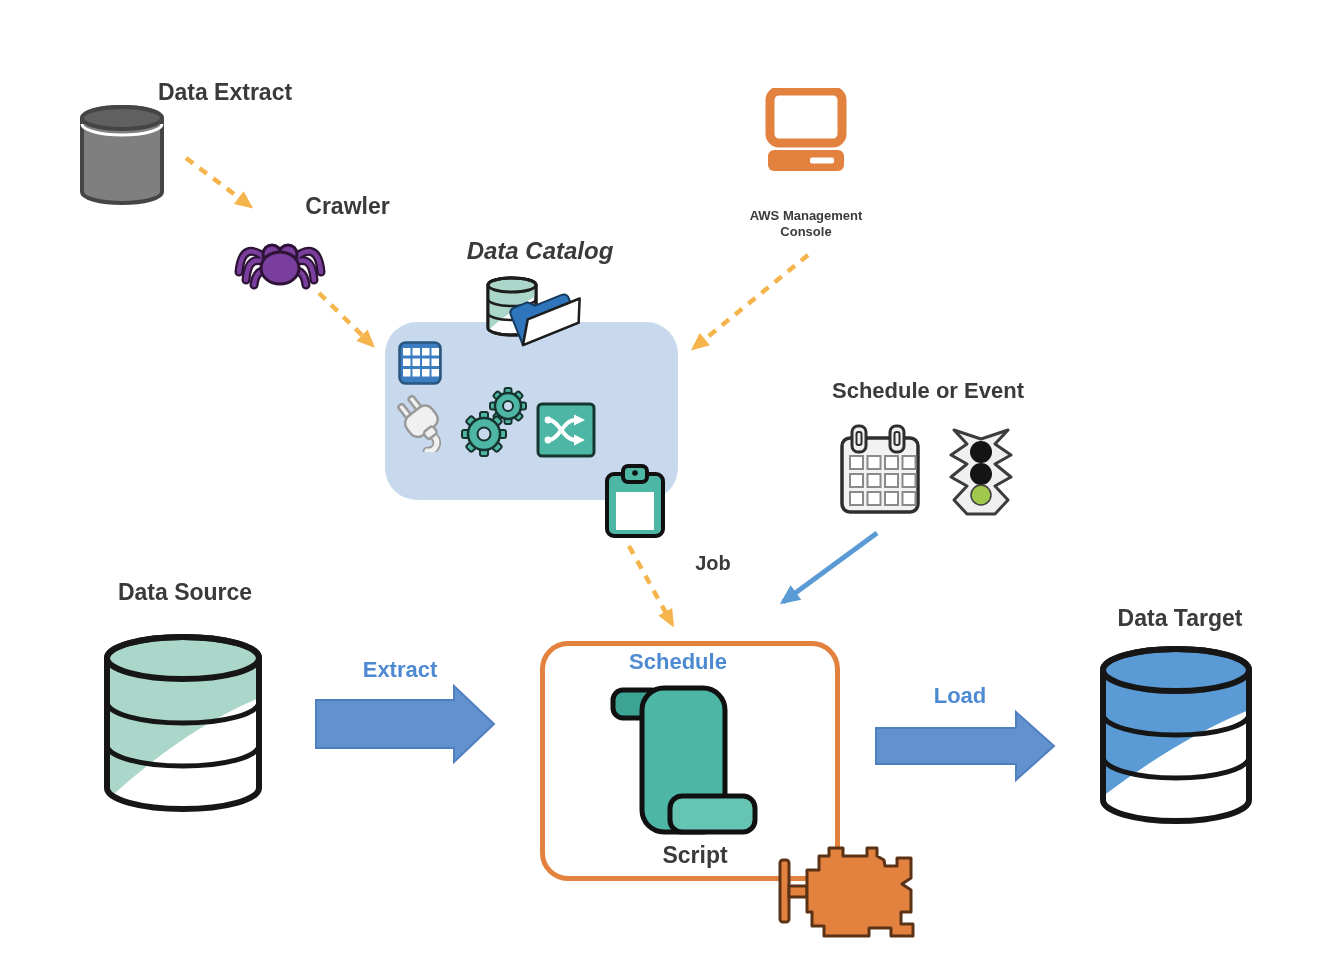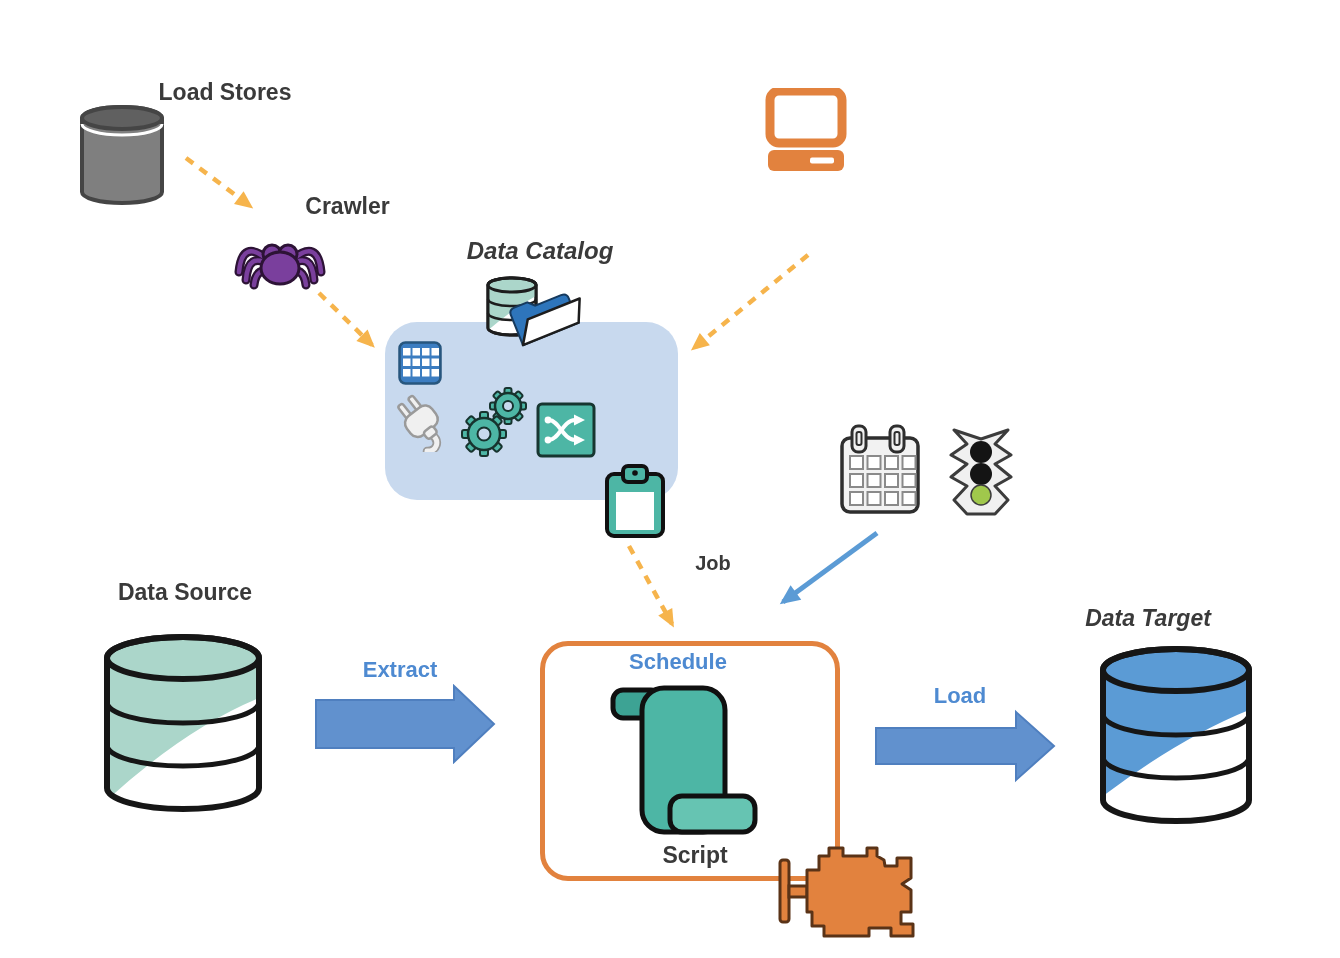--- a/index.html
+++ b/index.html
@@ -44,30 +44,35 @@
         <path d="M1,1 L21,10 L1,19 Z" fill="var(--scheduleBlue)"></path>
       </marker>
     </defs>
     <line x1="186" y1="158" x2="250" y2="206" stroke="var(--yellow)" stroke-width="4.5" stroke-dasharray="9 8" marker-end="url(#mY)"></line>
     <line x1="319" y1="293" x2="372" y2="345" stroke="var(--yellow)" stroke-width="4.5" stroke-dasharray="9 8" marker-end="url(#mY)"></line>
     <line x1="808" y1="255" x2="694" y2="348" stroke="var(--yellow)" stroke-width="4.5" stroke-dasharray="9 8" marker-end="url(#mY)"></line>
     <line x1="629" y1="546" x2="672" y2="624" stroke="var(--yellow)" stroke-width="4.5" stroke-dasharray="9 8" marker-end="url(#mY)"></line>
     <line x1="877" y1="533" x2="783" y2="602" stroke="var(--scheduleBlue)" stroke-width="5" marker-end="url(#mB)"></line>
   </svg>
 
-  <div class="lbl" style="left:130px;top:80px;width:190px;">Load Stores</div>
+  <div class="lbl" style="left:130px;top:80px;width:190px;">Data Extract</div>
   <div class="lbl" style="left:290px;top:194px;width:115px;">Crawler</div>
   <div class="lbl" style="left:450px;top:238px;width:180px;font-size:24px;font-style:italic;">Data Catalog</div>
+  <div class="lbl small" style="left:725px;top:208px;width:162px;">
+    <div>AWS Management</div>
+    <div>Console</div>
+  </div>
+  <div class="lbl" style="left:818px;top:379px;width:220px;font-size:22px;">Schedule or Event</div>
   <div class="lbl" style="left:683px;top:552px;width:60px;font-size:20px;">Job</div>
   <div class="lbl blue" style="left:578px;top:650px;width:200px;z-index:2;">Schedule</div>
   <div class="lbl" style="left:635px;top:843px;width:120px;z-index:2;">Script</div>
   <div class="lbl" style="left:95px;top:580px;width:180px;">Data Source</div>
   <div class="lbl blue" style="left:345px;top:658px;width:110px;">Extract</div>
   <div class="lbl blue" style="left:915px;top:671px;width:90px;margin-top:13px;">Load</div>
-  <div class="lbl" style="left:1058px;top:606px;width:180px;font-style:italic;">Data Target</div>
+  <div class="lbl" style="left:1090px;top:606px;width:180px;">Data Target</div>
 
   <svg class="icon" style="left:78px;top:104px;" width="88" height="106" viewBox="0 0 88 106">
     <path d="M4,14 A40,11 0 0 1 84,14 L84,88 A40,11 0 0 1 4,88 Z" fill="var(--grayBody)" stroke="var(--grayDark)" stroke-width="4"></path>
     <path d="M4,20 A40,11 0 0 0 84,20" fill="none" stroke="#ffffff" stroke-width="3"></path>
     <ellipse cx="44" cy="14" rx="40" ry="11" fill="var(--grayTop)" stroke="var(--grayDark)" stroke-width="4"></ellipse>
   </svg>
 
   <svg class="icon" style="left:234px;top:222px;" width="92" height="72" viewBox="0 0 92 72">
     <g fill="none" stroke="var(--purpleDark)" stroke-width="9" stroke-linecap="round">
       <path d="M34,38 Q8,16 5,50"></path>

